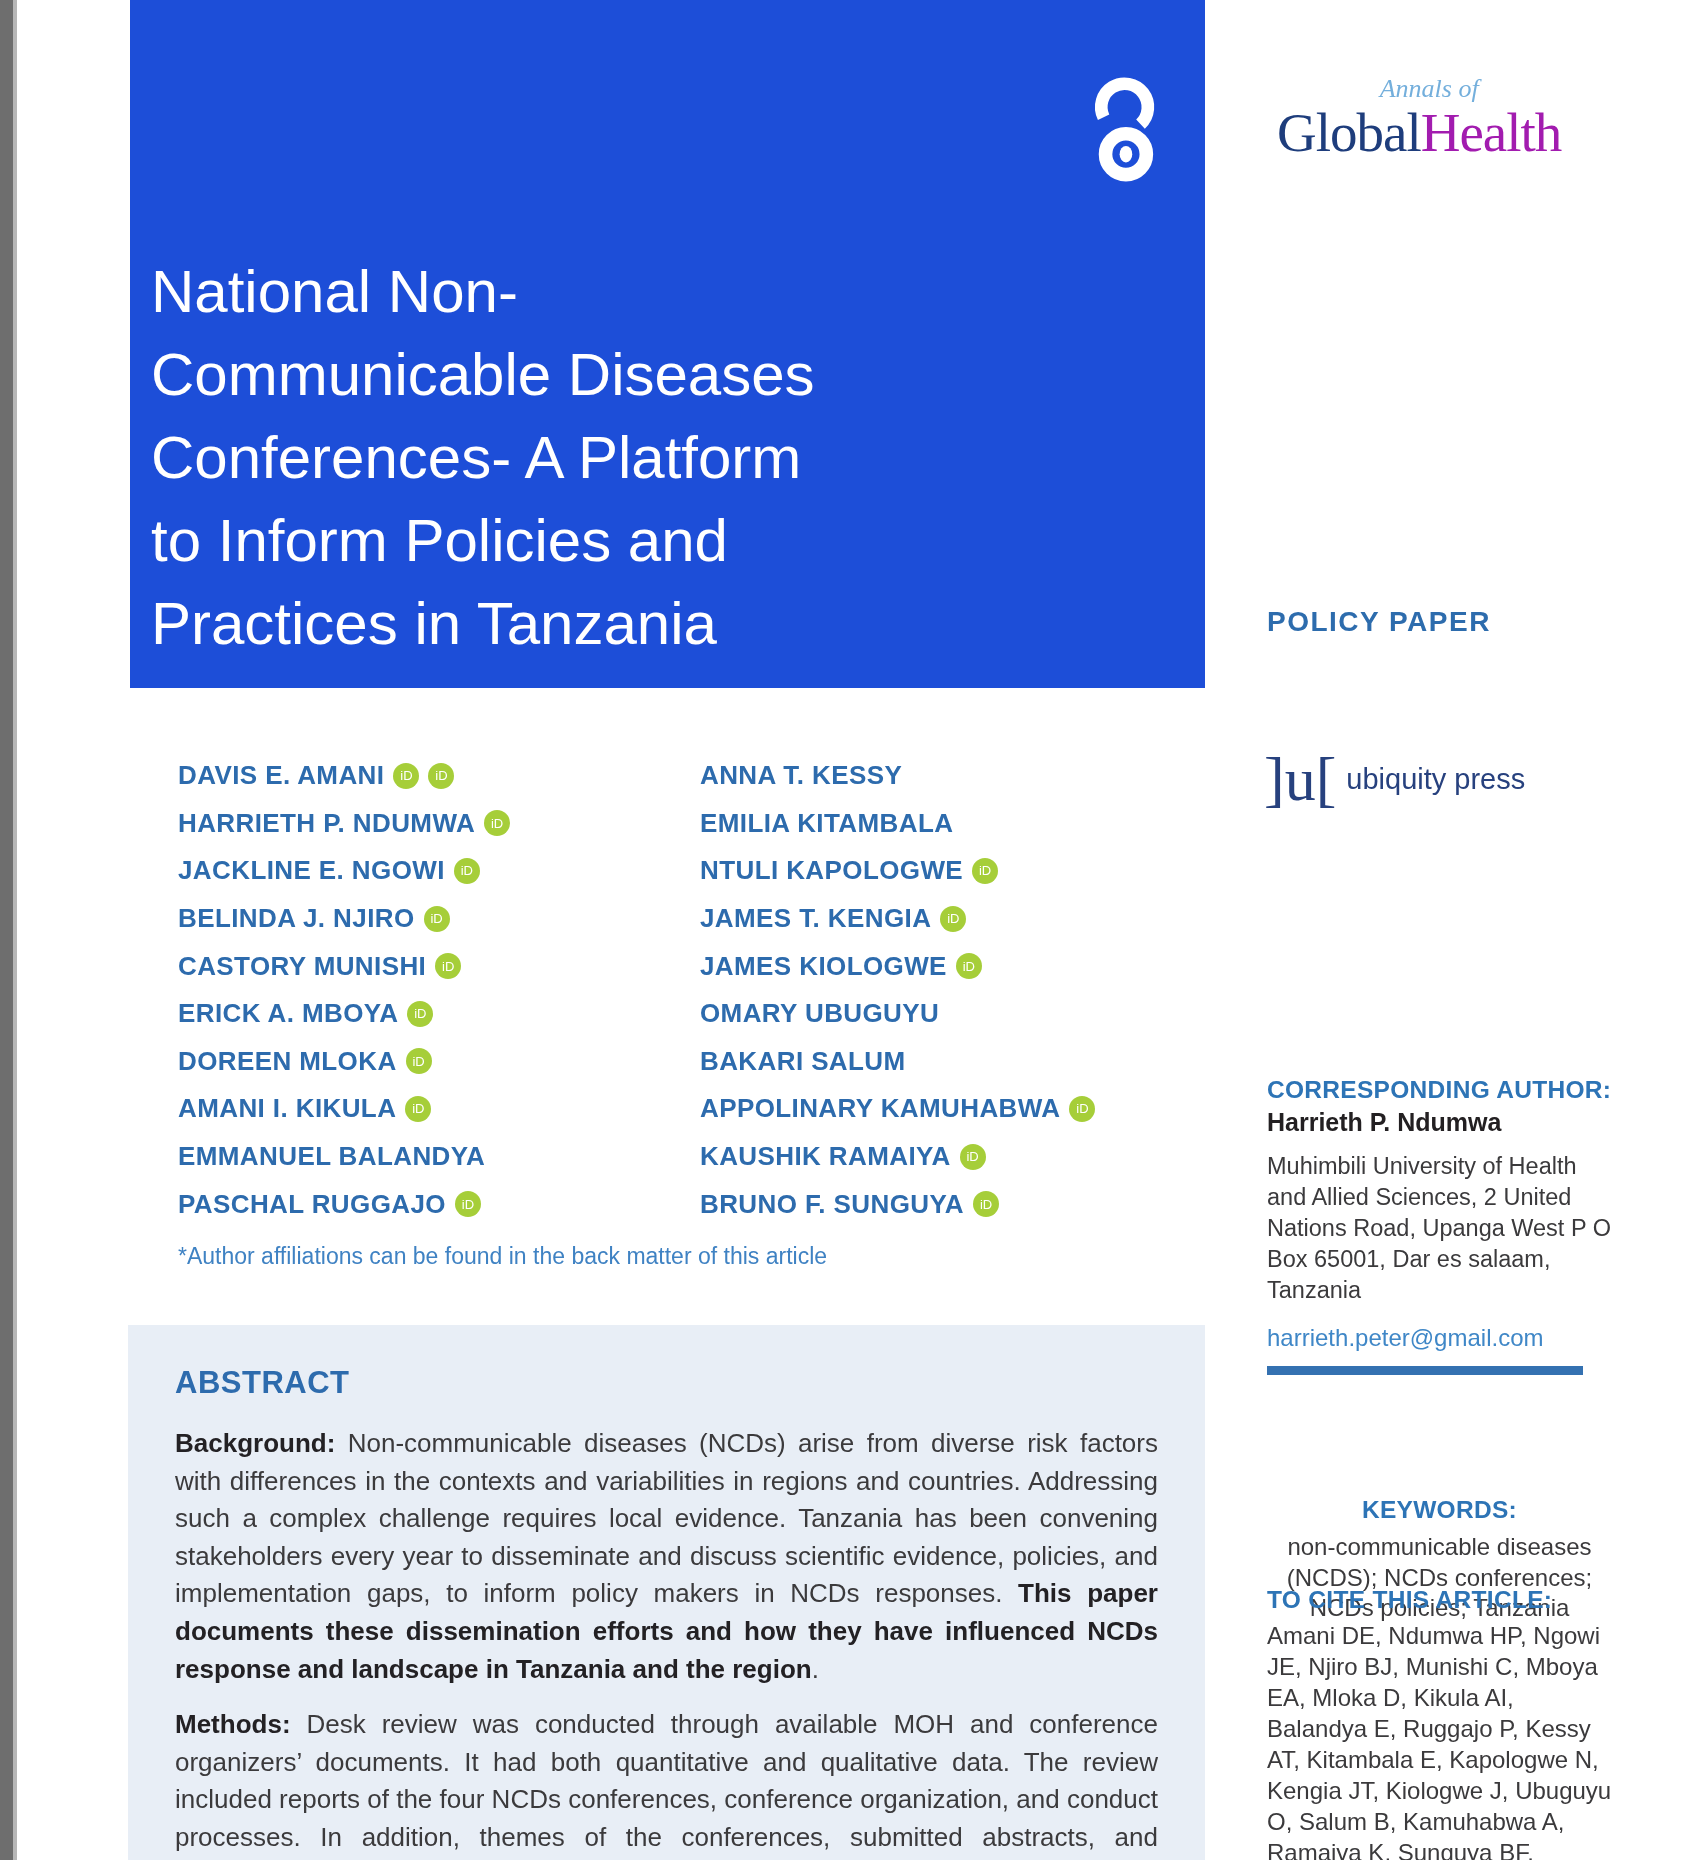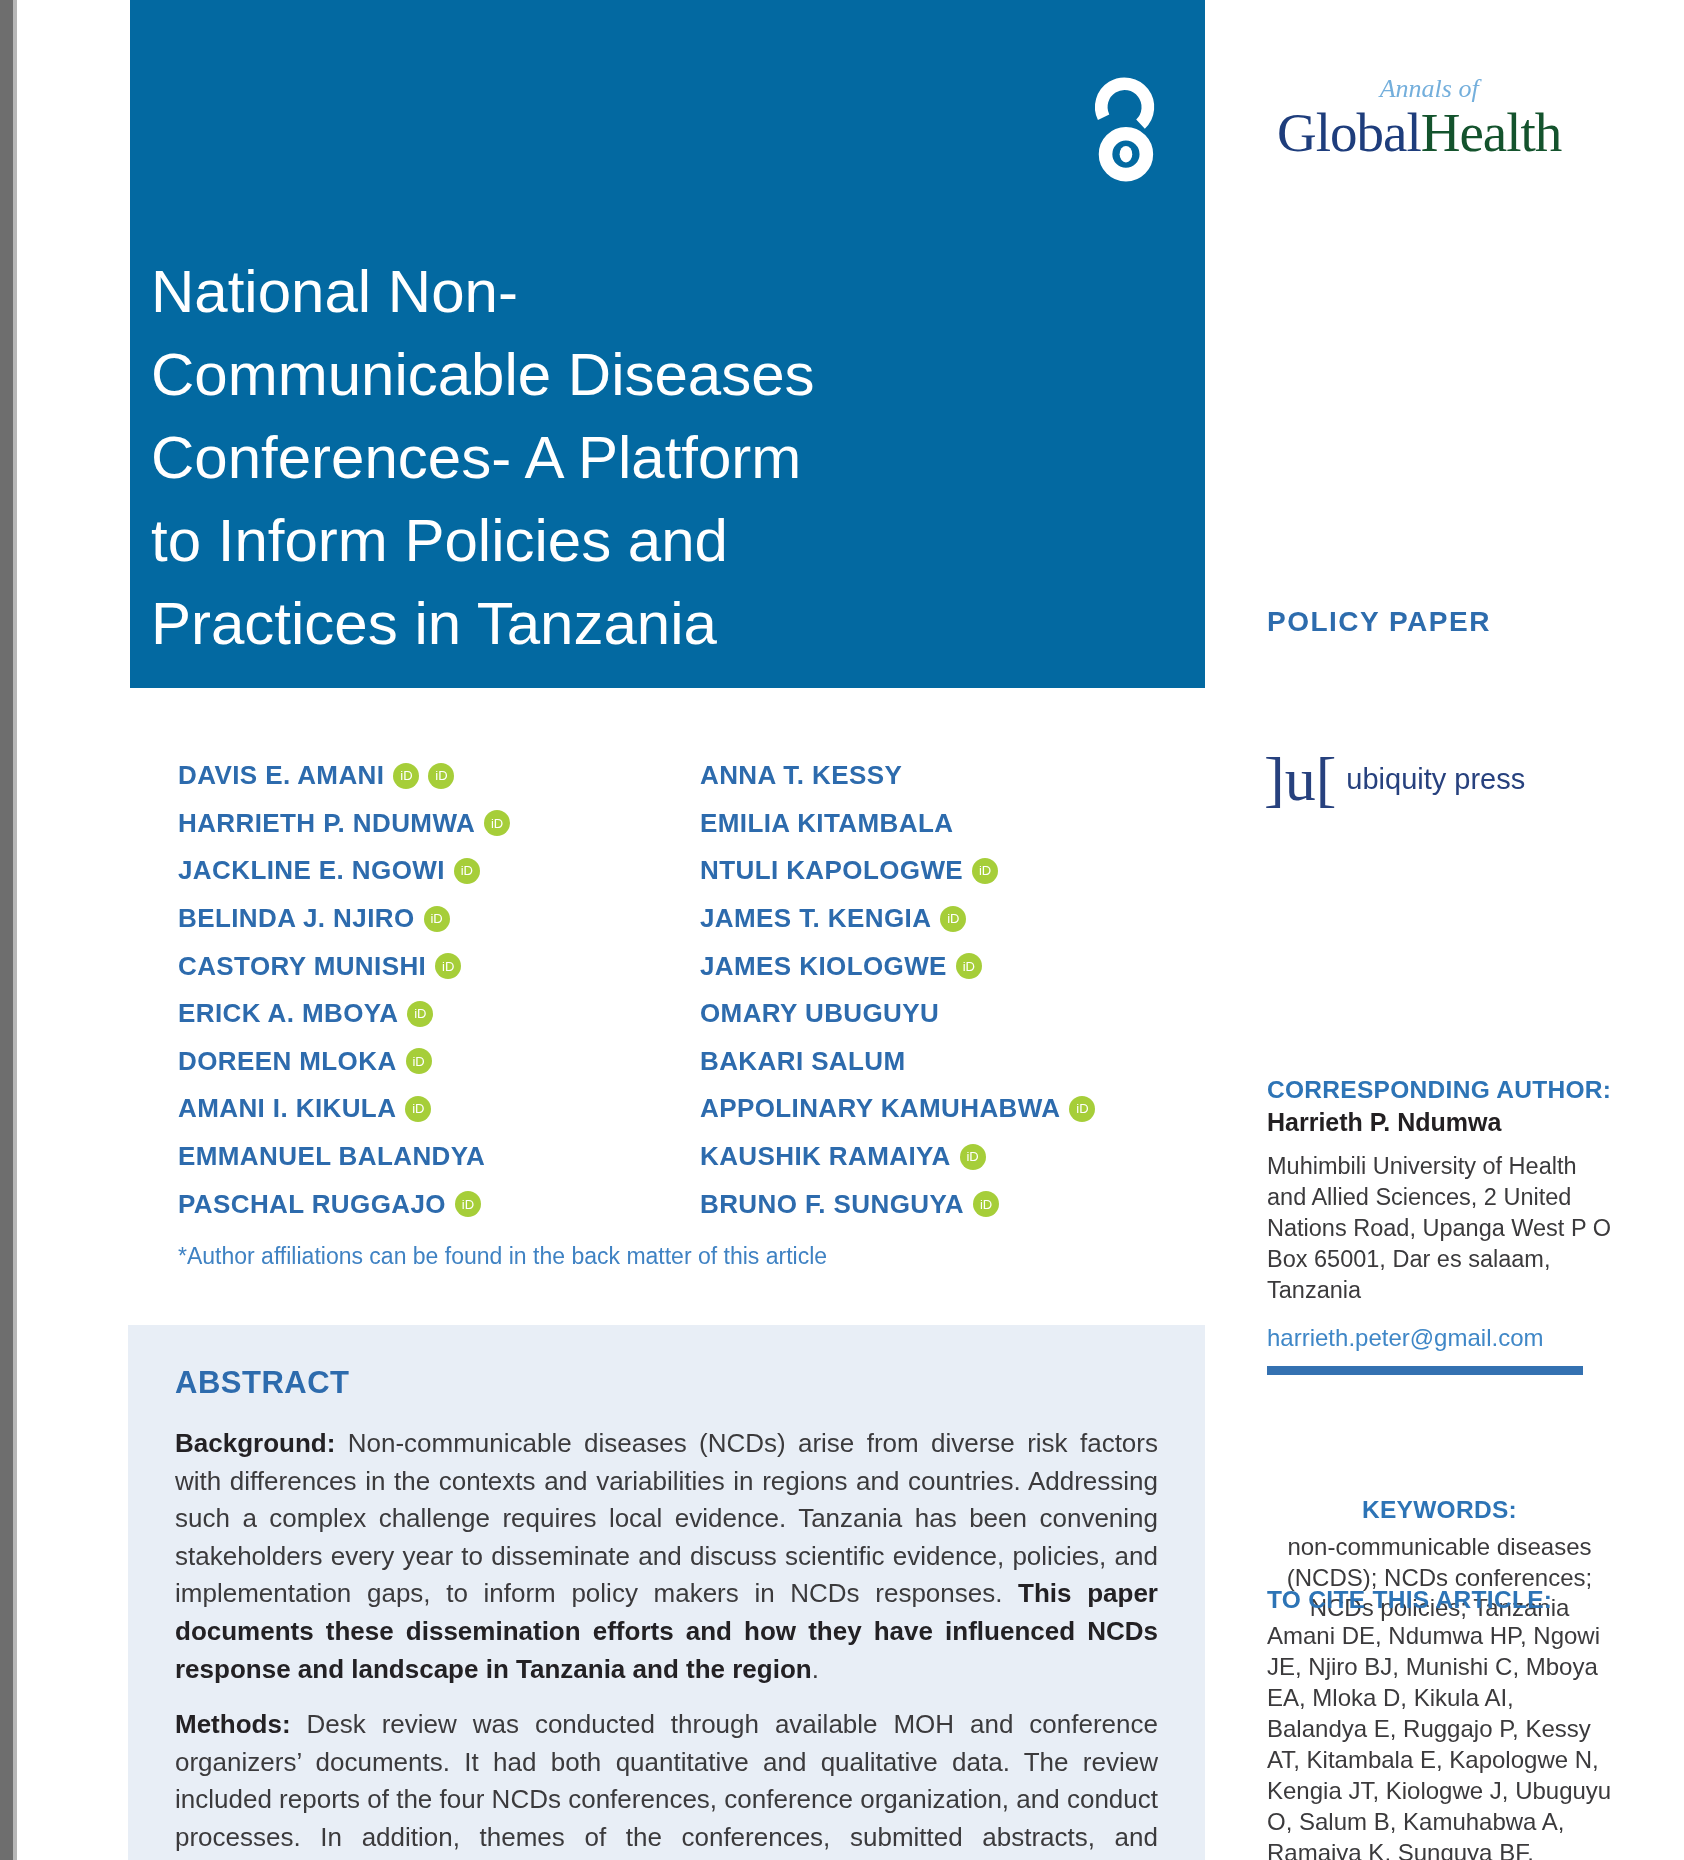--- a/index.html
+++ b/index.html
@@ -2,31 +2,31 @@
 <html><head>
 <meta charset="utf-8">
 <style>
   html,body{margin:0;padding:0;background:#fff;}
   .page{position:relative;width:1684px;height:1860px;background:#ffffff;overflow:hidden;
         font-family:"Liberation Sans",sans-serif;}
   .edge-dark{position:absolute;left:0;top:0;width:13px;height:100%;background:#6e6e6e;}
   .edge-light{position:absolute;left:13px;top:0;width:4px;height:100%;background:#b7b7b7;}
 
   
-  .title-box{position:absolute;left:130px;top:0;width:1075px;height:688px;background:#0369a1;}
+  .title-box{position:absolute;left:130px;top:0;width:1075px;height:688px;background:#1d4ed8;}
   .title{position:absolute;left:21px;top:250px;color:#ffffff;font-size:60px;line-height:83px;
          font-weight:400;white-space:nowrap;}
   .oa-icon{position:absolute;left:960px;top:68px;}
 
   
   .journal-logo{position:absolute;left:1277px;top:74px;font-family:"Liberation Serif",serif;}
   .annals{font-style:italic;font-size:26px;color:#74afdc;margin-left:20px;text-align:center;}
   .gh{font-size:55px;line-height:58px;letter-spacing:-1px;}
   .gh .g{color:#1e3d7c;}
-  .gh .h{color:#14532d;}
+  .gh .h{color:#a21caf;}
 
   .policy{position:absolute;left:1267px;top:606px;font-size:28px;font-weight:700;
           letter-spacing:1.5px;color:#2d6cad;}
 
   .ubiquity{position:absolute;left:1264px;top:748px;display:flex;align-items:center;gap:10px;color:#27417e;}
   .u-mark{font-family:"Liberation Serif",serif;font-size:62px;line-height:62px;font-weight:400;}
   .u-name{font-size:29px;letter-spacing:0;}
 
   
   .authors{position:absolute;top:752px;}

